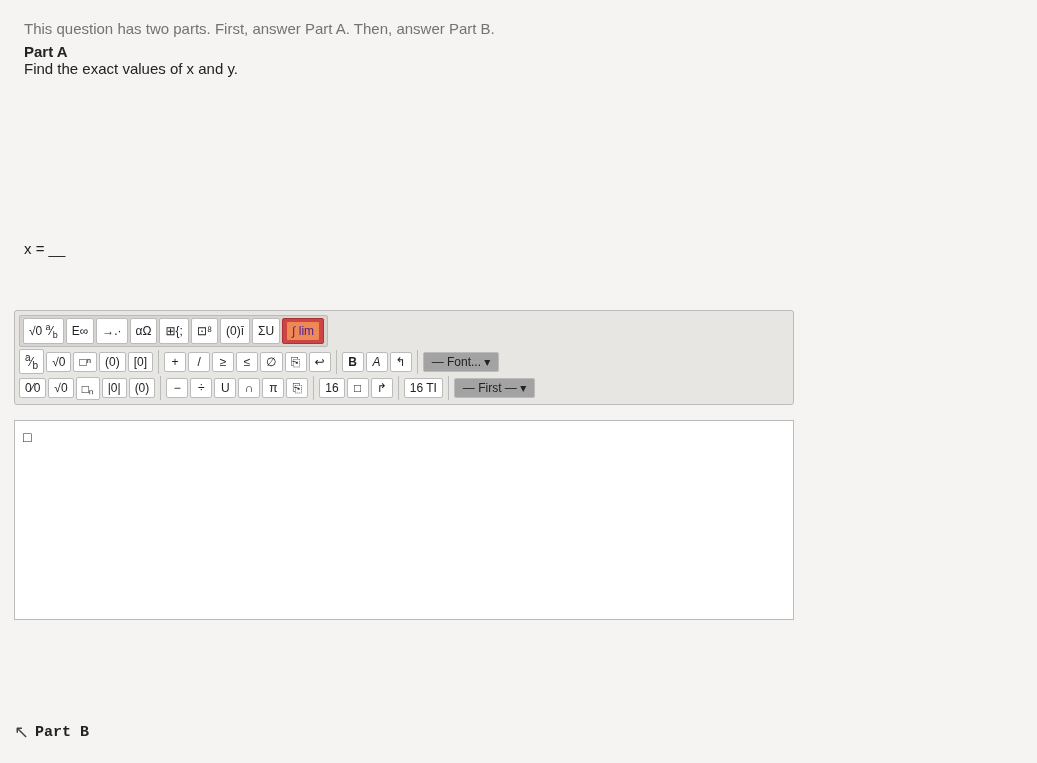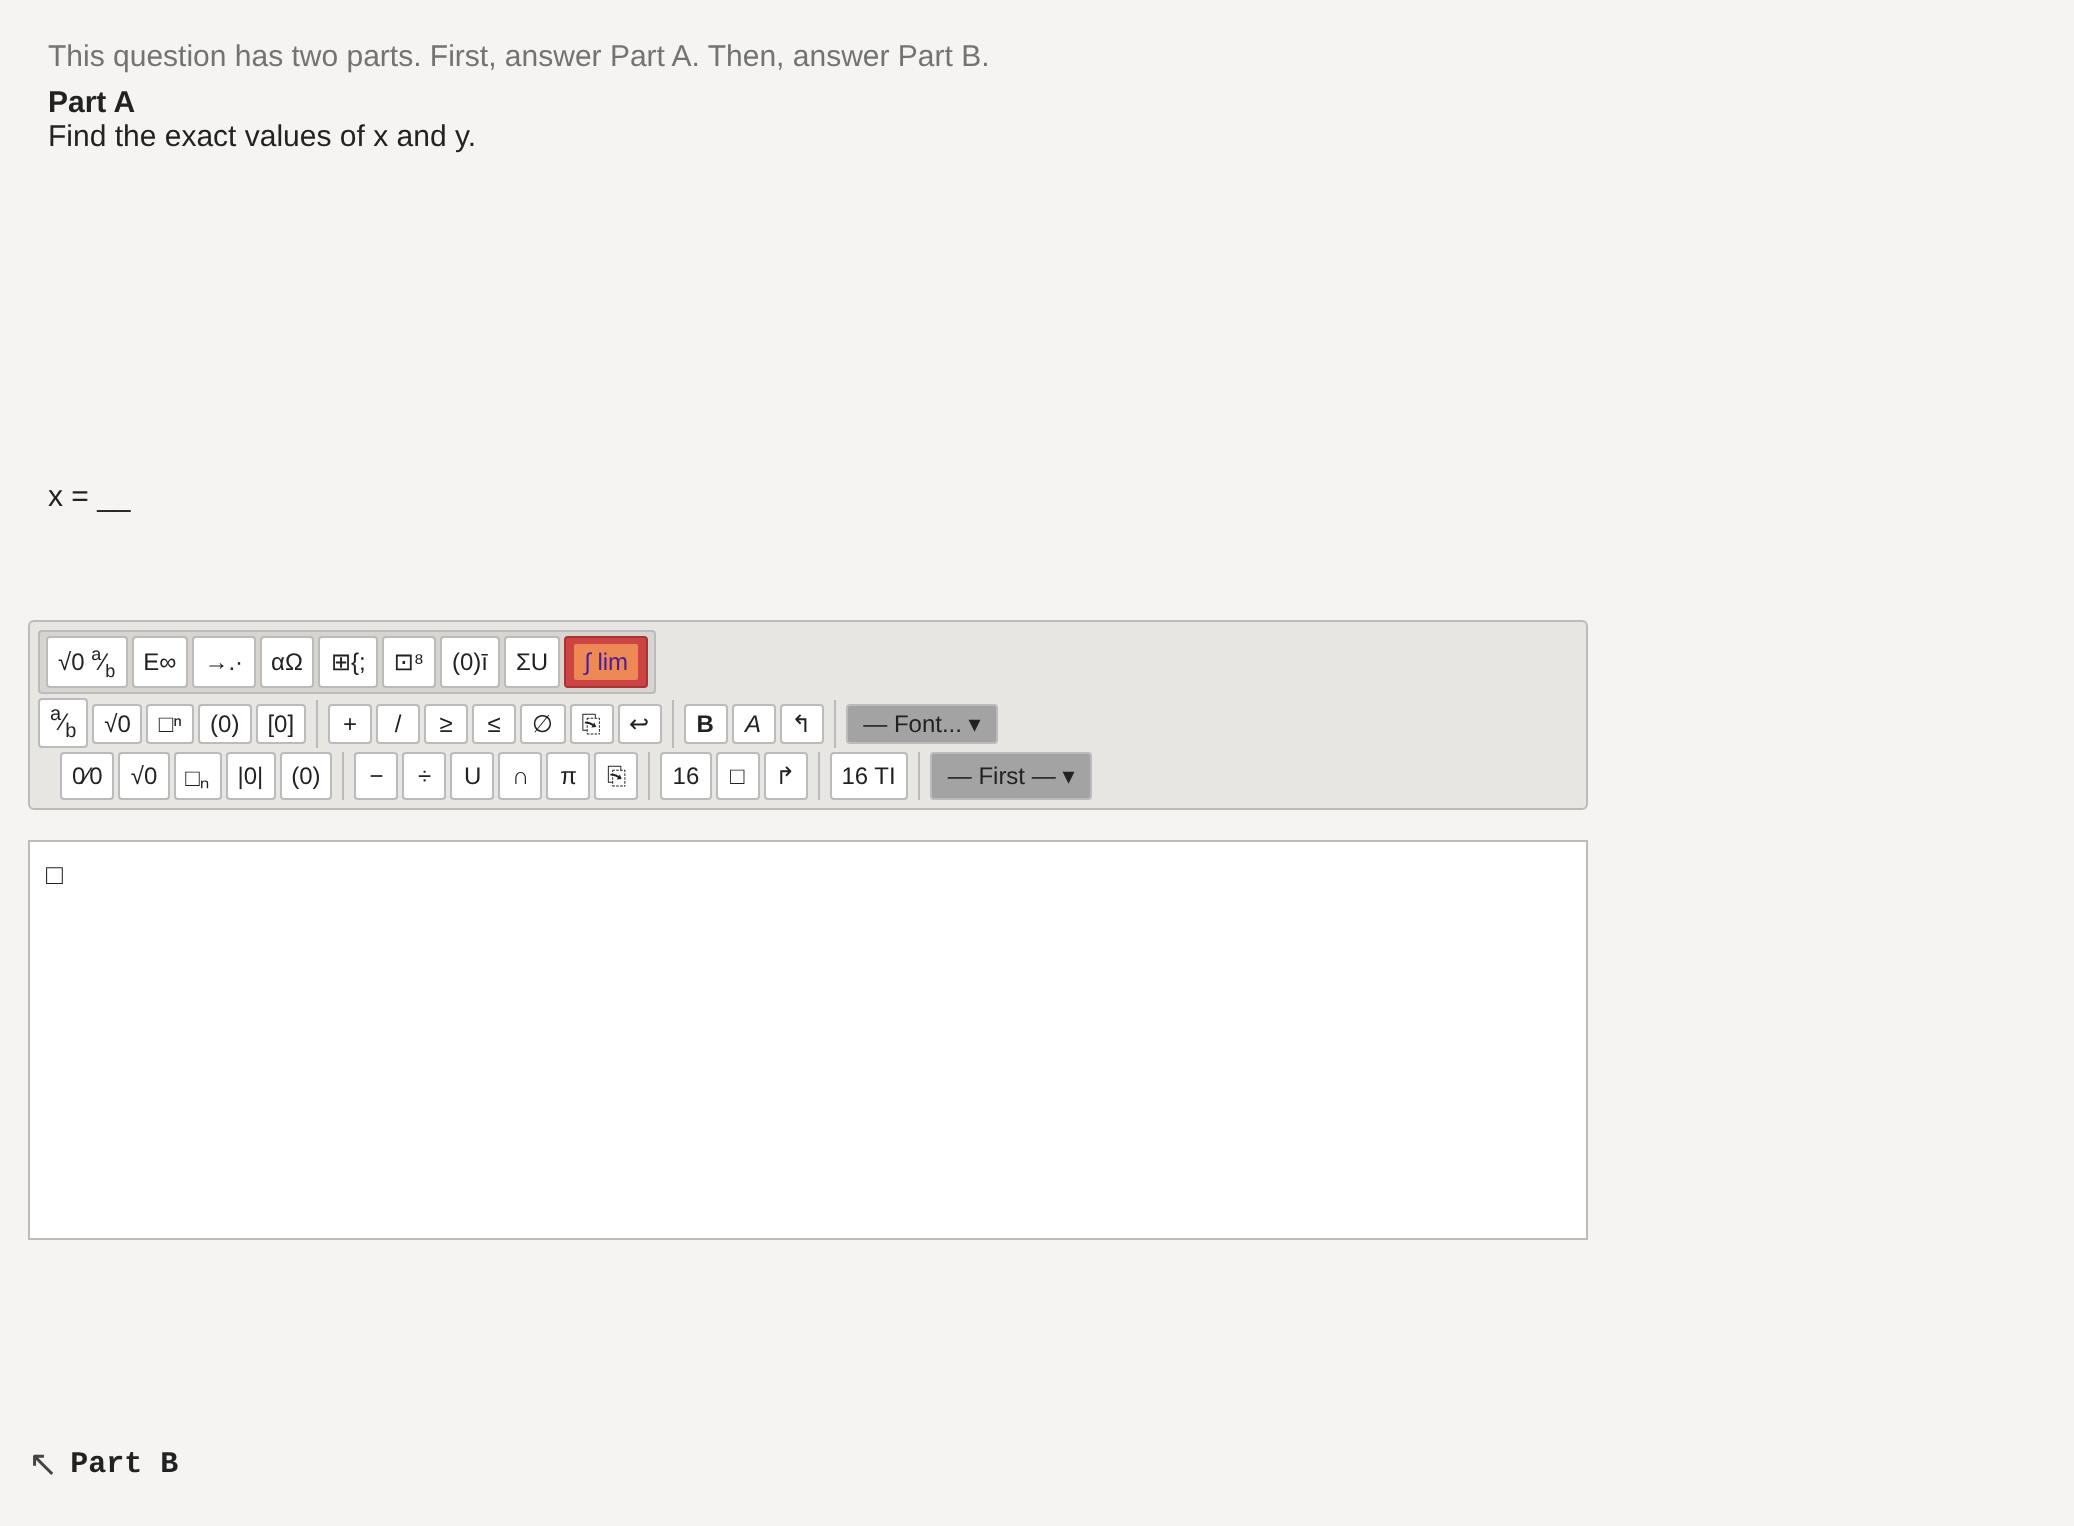--- a/index.html
+++ b/index.html
@@ -73,22 +73,22 @@
       margin-bottom: 2px;
     }
     .toolbar-row2 {
       display: flex;
       align-items: center;
       gap: 2px;
       margin-bottom: 2px;
     }
     .toolbar-row3 {
       display: flex;
-      gap: 2px;
-      margin-left: 11px;
+      align-items: center;
+      gap: 2px;
     }
     .tb-btn {
       background: #fff;
       border: 1px solid #bbb;
       border-radius: 2px;
       padding: 2px 5px;
       font-size: 12px;
       cursor: pointer;
       min-width: 22px;
       text-align: center;

